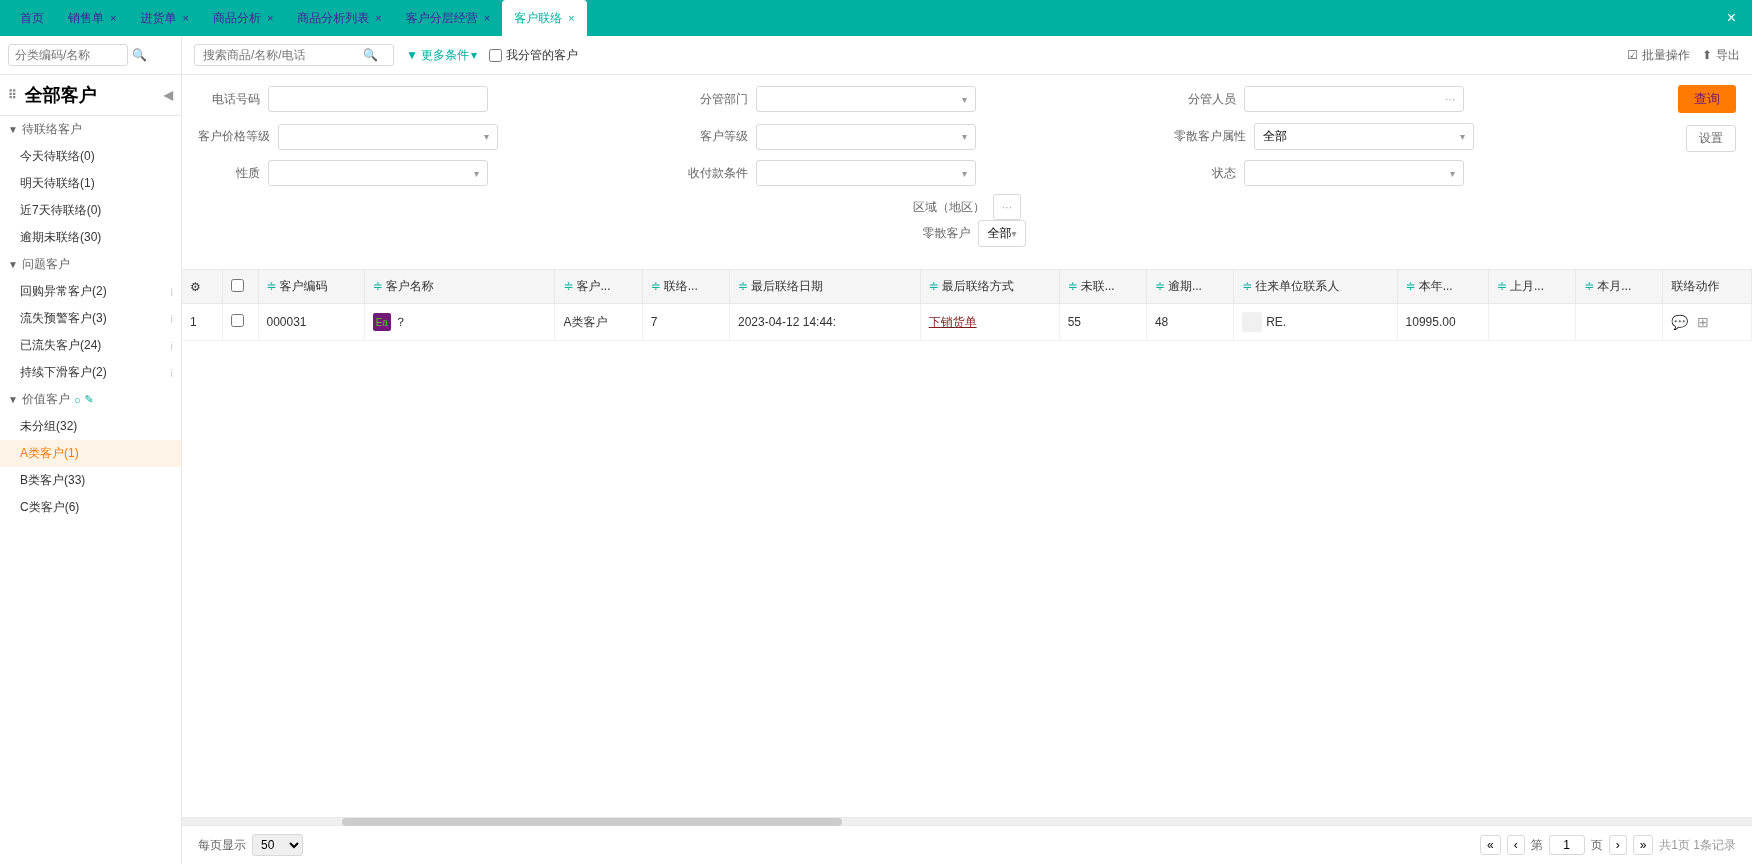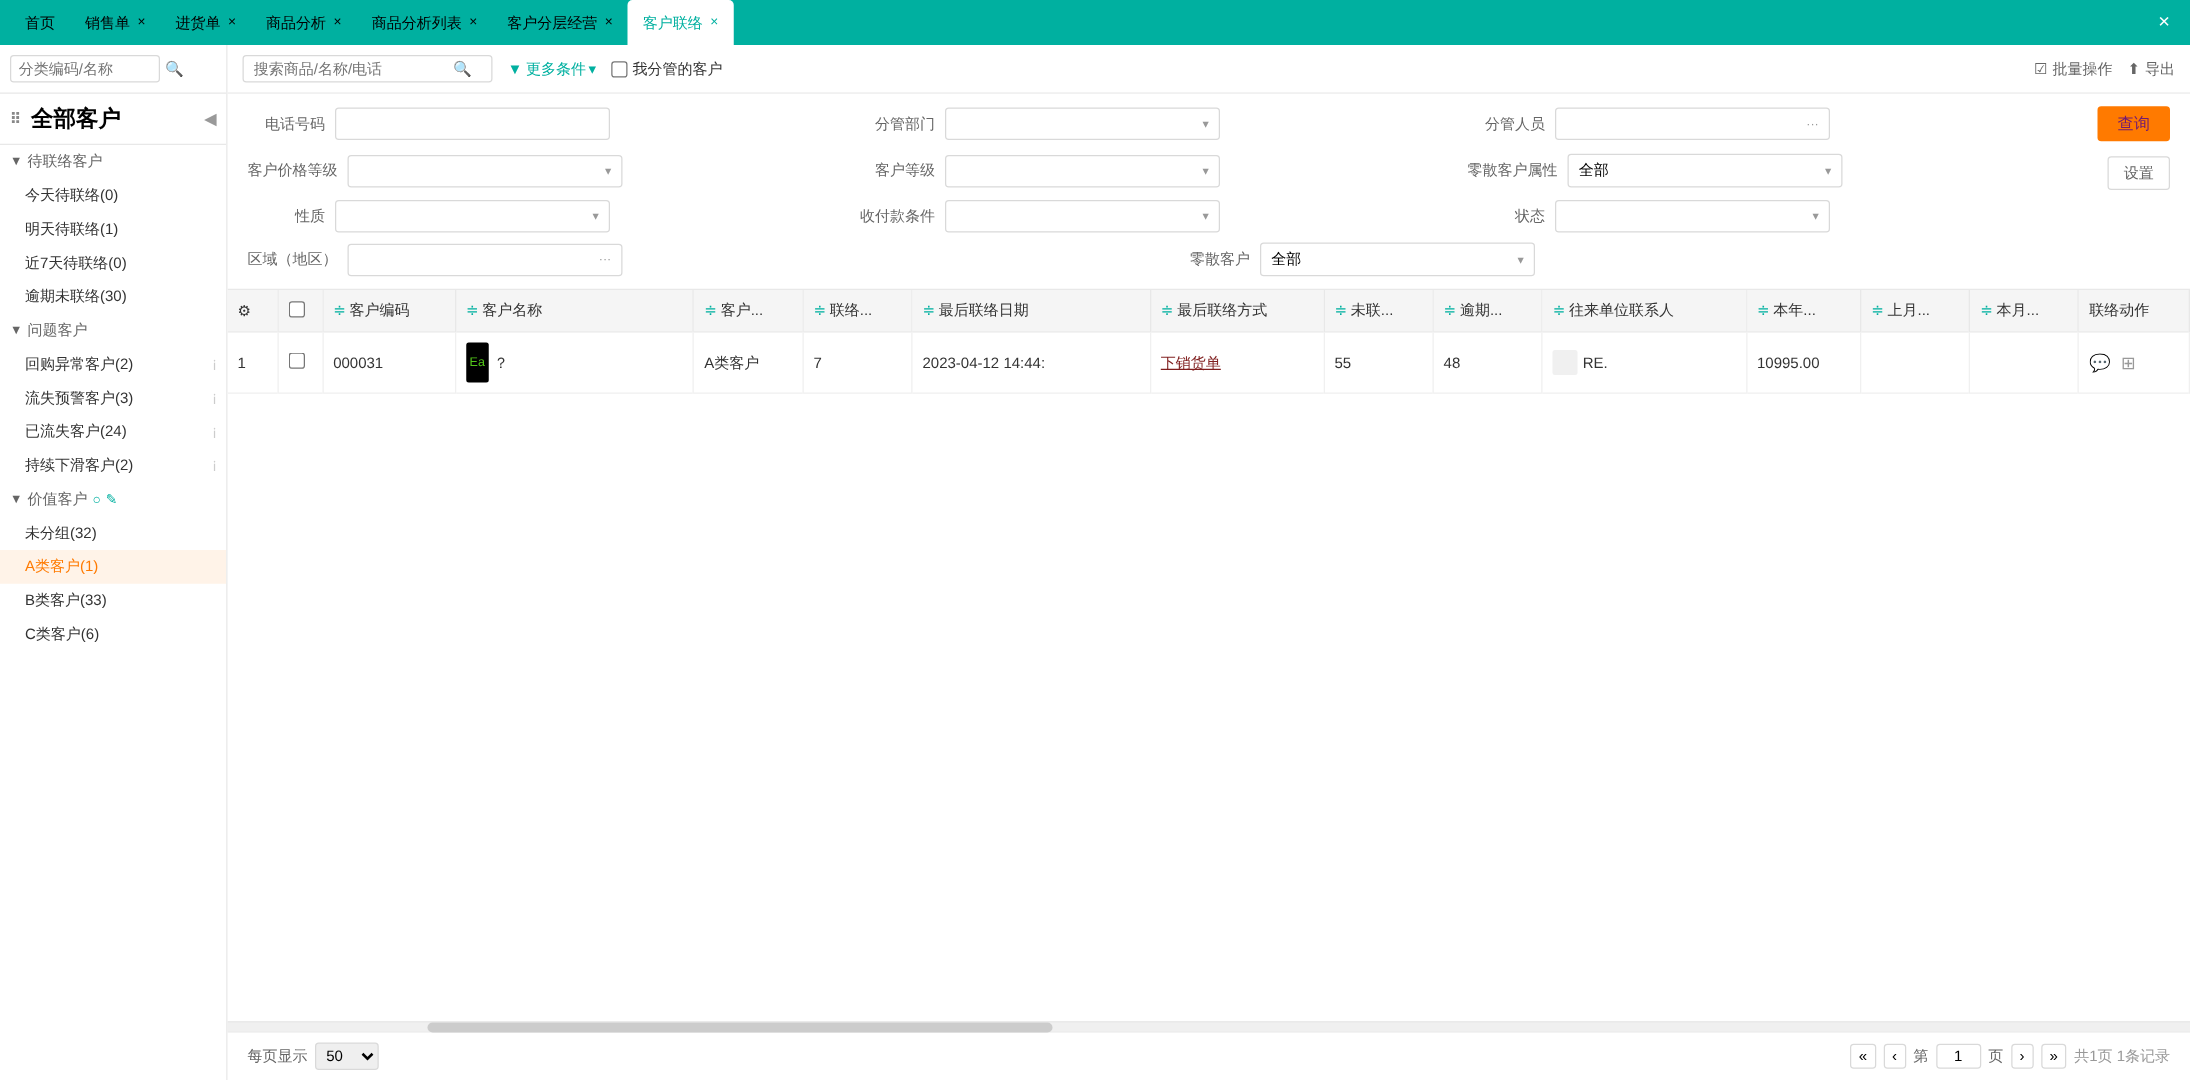--- a/index.html
+++ b/index.html
@@ -13,21 +13,21 @@
       align-items: center;
       padding: 0 8px;
       color: white;
     }
     .top-nav .nav-item {
       padding: 0 12px;
       height: 36px;
       display: flex;
       align-items: center;
       cursor: pointer;
-      color: #000000;
+      color: #4c1d95;
       font-size: 13px;
       position: relative;
       white-space: nowrap;
     }
     .top-nav .nav-item.home {
       font-weight: normal;
     }
     .top-nav .nav-item.active {
       background: white;
       color: #00b0a0;
@@ -213,21 +213,21 @@
       background: white;
       padding: 10px 16px;
       border-bottom: 1px solid #e8e8e8;
     }
     .filter-row {
       display: flex;
       align-items: center;
       margin-bottom: 8px;
       gap: 0;
     }
-    .filter-row:last-child { margin-bottom: 0; }
+    .filter-row:last-child { margin-bottom: 12px; flex-direction: column; }
     .filter-cell {
       display: flex;
       align-items: center;
       flex: 1;
     }
     .filter-cell label {
       color: #666;
       white-space: nowrap;
       min-width: 70px;
       text-align: right;
@@ -407,22 +407,22 @@
       cursor: col-resize;
     }
 
     .name-cell-content {
       display: flex;
       align-items: center;
       gap: 4px;
     }
     .avatar-rect {
       width: 18px;
-      height: 32px;
-      background: #000000;
+      height: 18px;
+      background: #701a75;
       border-radius: 2px;
       display: inline-flex;
       align-items: center;
       justify-content: center;
       color: #52c41a;
       font-size: 10px;
     }
   </style>
 </head>
 <body>

